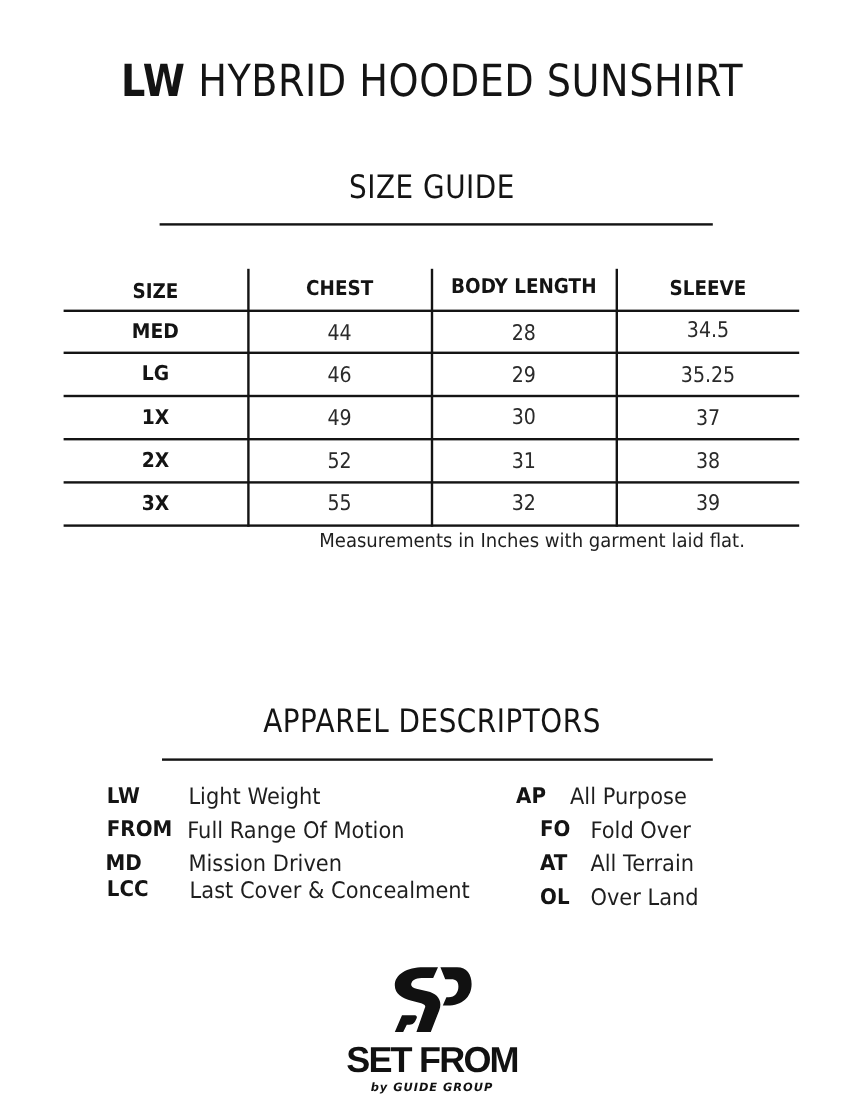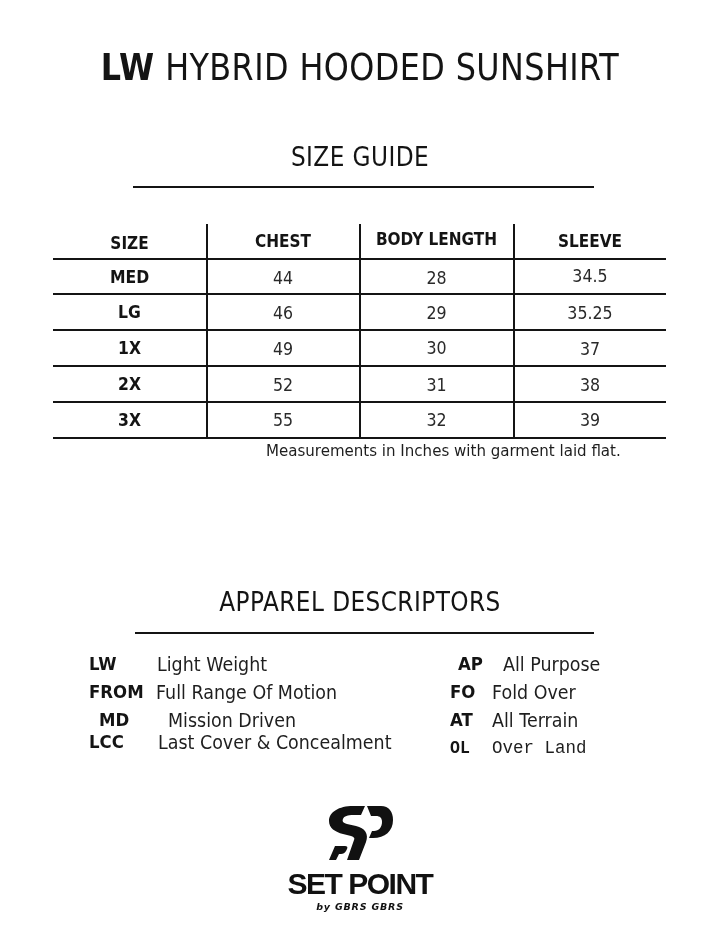--- a/index.html
+++ b/index.html
@@ -209,49 +209,49 @@
 <div class="abs rule" style="left:135px; width:459px; top:632px;"></div>
 
 <div class="desc-row" style="left:89px; top:650px; width:340px;">
   <span class="desc-abbr">LW</span>
   <span class="desc-text" style="left:68px;">Light Weight</span>
 </div>
 <div class="desc-row" style="left:89px; top:678px; width:340px;">
   <span class="desc-abbr">FROM</span>
   <span class="desc-text" style="left:67px;">Full Range Of Motion</span>
 </div>
-<div class="desc-row" style="left:99px; top:706px; width:340px;">
+<div class="desc-row" style="left:88px; top:706px; width:340px;">
   <span class="desc-abbr">MD</span>
   <span class="desc-text" style="left:69px;">Mission Driven</span>
 </div>
 <div class="desc-row" style="left:89px; top:728px; width:340px;">
   <span class="desc-abbr">LCC</span>
   <span class="desc-text" style="left:69px;">Last Cover &amp; Concealment</span>
 </div>
 
-<div class="desc-row" style="left:458px; top:650px; width:180px;">
+<div class="desc-row" style="left:430px; top:650px; width:180px;">
   <span class="desc-abbr">AP</span>
   <span class="desc-text" style="left:45px;">All Purpose</span>
 </div>
 <div class="desc-row" style="left:450px; top:678px; width:180px;">
   <span class="desc-abbr">FO</span>
   <span class="desc-text" style="left:42px;">Fold Over</span>
 </div>
 <div class="desc-row" style="left:450px; top:706px; width:180px;">
   <span class="desc-abbr">AT</span>
   <span class="desc-text" style="left:42px;">All Terrain</span>
 </div>
-<div class="desc-row" style="left:450px; top:734px; width:180px;font-family:Liberation Mono, monospace;">
+<div class="desc-row" style="left:450px; top:734px; width:180px;">
   <span class="desc-abbr">OL</span>
   <span class="desc-text" style="left:42px;">Over Land</span>
 </div>
 
 <div class="abs logo">
   <svg class="logo-mark" viewBox="0 0 70 58">
 
     <path d="M28 2 C14 2 4 8 4 17 C4 24 10 28 18 30 L26 32 C29 33 30 34 29 36 L22 56 L34 56 L41 38 C44 30 40 24 31 22 L22 20 C18 19 17 17 18 15 C19 12 23 11 28 11 L36 11 L40 2 Z" fill="#111"></path>
     <path d="M44 2 L36 22 L40 22 C44 22 46 19 46 17 C46 14 48 12 51 12 C55 12 57 14 57 18 C57 23 53 27 47 27 L40 27 L36 36 C40 37 42 40 41 44 L38 52 C36 56 32 57 28 57 L8 57 L12 48 L26 48 C29 48 30 47 31 45 L32 42 C33 39 31 37 27 36 L20 34 L18 40 C22 42 22 45 20 48 L12 48 Z" fill="#111" opacity="0"></path>
     <path d="M42 2 L56 2 C64 2 68 8 68 16 C68 27 60 34 48 34 L44 34 L47 27 L49 27 C54 27 57 23 57 18 C57 14 55 12 51 12 L46 12 Z" fill="#111"></path>
     <path d="M4 56 L10 42 L20 42 C22 42 23 43 22 45 L21 47 C20 49 18 50 16 50 L14 50 L11 56 Z" fill="#111"></path>
   </svg>
-  <span class="logo-name">SET POINT</span>
-  <span class="logo-sub">by GBRS GBRS</span>
+  <span class="logo-name">SET FROM</span>
+  <span class="logo-sub">by GUIDE GROUP</span>
 </div>
 
 </body></html>

